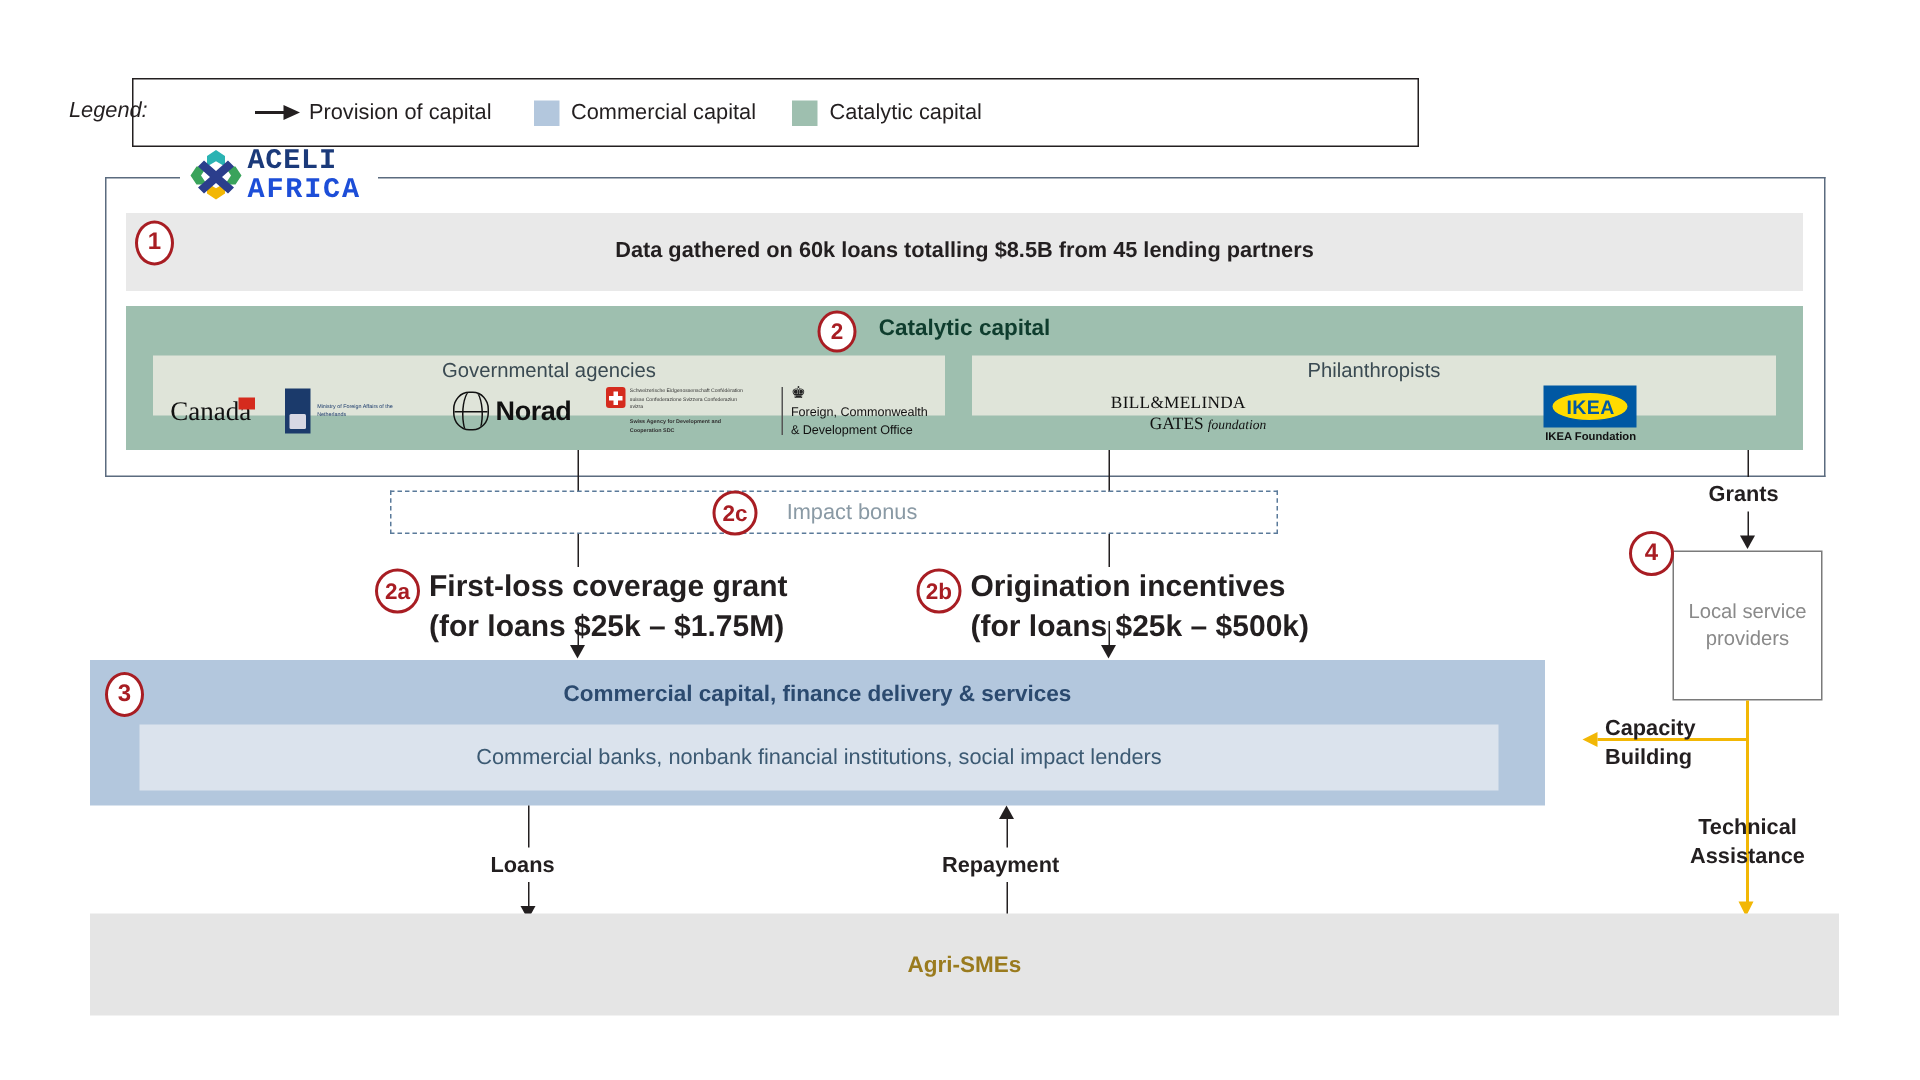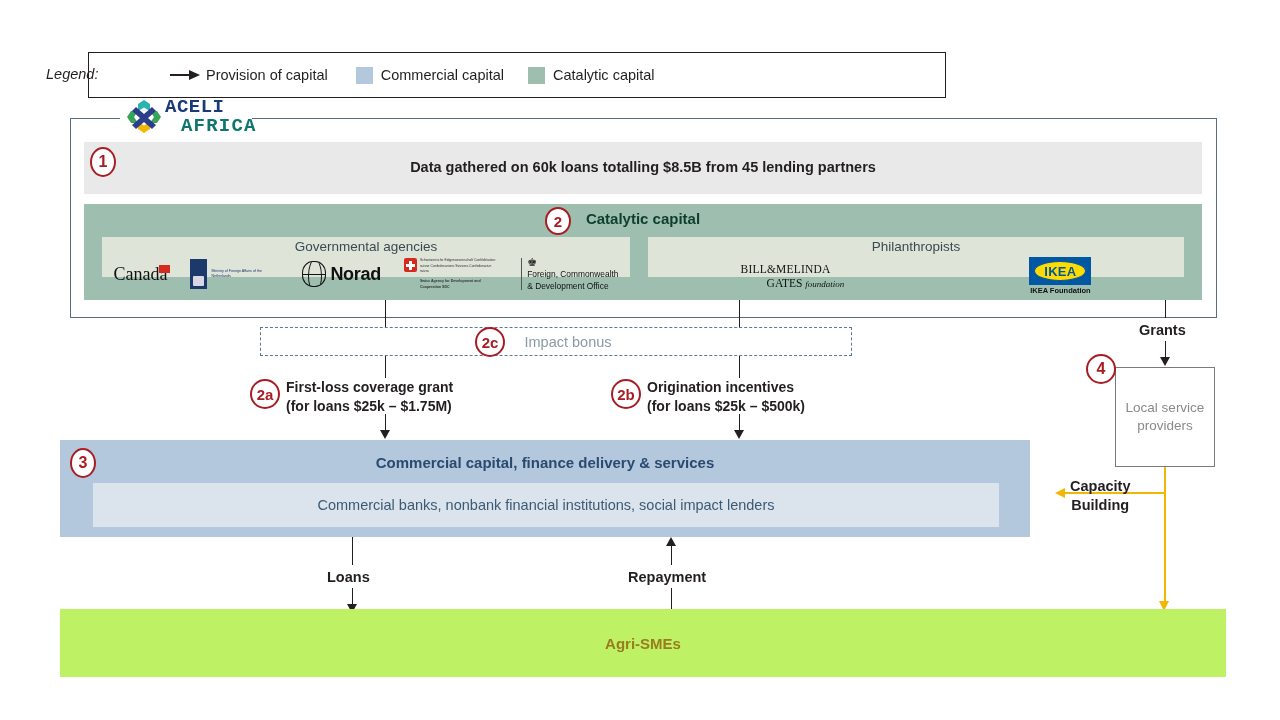--- a/index.html
+++ b/index.html
@@ -61,21 +61,21 @@
     width: 965px; height: 0; border-top: 1.3px solid #5b6b7f;
   }
 
   
   .logo-wrap {
     position: absolute; left: 124px; top: 98px;
     display: flex; align-items: center; gap: 1px; font-family: Liberation Mono, monospace;
   }
   .logo-text { line-height: 0.98; }
   .logo-text .l1 { font-size: 19px; font-weight: bold; color: #1b3a7a; letter-spacing: 0.5px; }
-  .logo-text .l2 { font-size: 19px; font-weight: bold; color: #0f766e; letter-spacing: 1.2px; margin-left: 16px; }
+  .logo-text .l2 { font-size: 19px; font-weight: bold; color: #1d4ed8; letter-spacing: 1.2px; }
 
   
   .data-box {
     position: absolute; left: 84px; top: 142px;
     width: 1118px; height: 52px;
     background: #e9e9e9;
     display: flex; align-items: center; justify-content: center;
   }
   .data-box-text {
     font-size: 14.5px; font-weight: bold; color: #231f20;
@@ -194,21 +194,21 @@
   .circ-2 { left: 545px; top: 207px; width: 26px; height: 28px; font-size: 15px; }
   .circ-2a { left: 250px; top: 379px; width: 30px; height: 30px; font-size: 15px; }
   .circ-2b { left: 611px; top: 379px; width: 30px; height: 30px; font-size: 15px; }
   .circ-2c { left: 475px; top: 327px; width: 30px; height: 30px; font-size: 15px; }
   .circ-3 { left: 70px; top: 448px; width: 26px; height: 30px; font-size: 16px; }
   .circ-4 { left: 1086px; top: 354px; width: 30px; height: 30px; font-size: 16px; }
 
   
   .grant-label {
     position: absolute;
-    font-size: 14px; font-weight: bold; color: #231f20;
+    font-size: 20px; font-weight: bold; color: #231f20;
     line-height: 1.35;
   }
   .grant-2a { left: 286px; top: 378px; }
   .grant-2b { left: 647px; top: 378px; }
 
   
   .commercial-box {
     position: absolute; left: 60px; top: 440px;
     width: 970px; height: 97px;
     background: #b3c7dd;
@@ -231,21 +231,21 @@
     width: 100px; height: 100px;
     border: 1.3px solid #7a7a7a; background: #ffffff;
     display: flex; align-items: center; justify-content: center;
   }
   .lsp-text { font-size: 13.5px; color: #8a8a8a; text-align: center; line-height: 1.35; }
 
   
   .agri-box {
     position: absolute; left: 60px; top: 609px;
     width: 1166px; height: 68px;
-    background: #bef264;
+    background: #e5e5e5;
     display: flex; align-items: center; justify-content: center;
   }
   .agri-text { font-size: 15px; font-weight: bold; color: #9a7b1e; }
 
   
   .vline { position: absolute; width: 0; border-left: 1.6px solid #231f20; }
   .vline-y { position: absolute; width: 0; border-left: 2.6px solid #f2b705; }
   .hline-y { position: absolute; height: 0; border-top: 2.6px solid #f2b705; }
   .arrow-down {
     position: absolute; width: 0; height: 0;
@@ -264,21 +264,20 @@
   }
   .arrow-left-y {
     position: absolute; width: 0; height: 0;
     border-top: 5.5px solid transparent; border-bottom: 5.5px solid transparent;
     border-right: 10px solid #f2b705;
   }
 
   .flow-label {
     position: absolute; font-size: 14.5px; font-weight: bold; color: #231f20;
     line-height: 1.3;
-    text-align: center;
   }
 </style>
 </head>
 <body>
 
 <div id="stage">
 
   <div class="legend-box"></div>
   <div class="legend-label">Legend:</div>
   <div class="legend-row">
@@ -424,20 +423,24 @@
   <div class="circ circ-4">4</div>
 
   <div class="vline-y" style="left:1164px; top:467px; height:137px;"></div>
   <div class="arrow-down-y" style="left:1159px; top:601px;"></div>
   <div class="hline-y" style="left:1065px; top:492px; width:100px;"></div>
   <div class="arrow-left-y" style="left:1055px; top:488px;"></div>
   <div class="flow-label" style="left:1070px; top:477px;">
     <div>Capacity</div>
     <div>Building</div>
   </div>
+  <div class="flow-label" style="left:1115px; top:543px; text-align:center; width:100px;">
+    <div>Technical</div>
+    <div>Assistance</div>
+  </div>
 
   <div class="commercial-box">
     <div class="commercial-title">Commercial capital, finance delivery &amp; services</div>
     <div class="commercial-inner">
       <span class="commercial-inner-text">Commercial banks, nonbank financial institutions, social impact lenders</span>
     </div>
   </div>
   <div class="circ circ-3">3</div>
 
   <div class="vline" style="left:352px; top:537px; height:28px;"></div>

